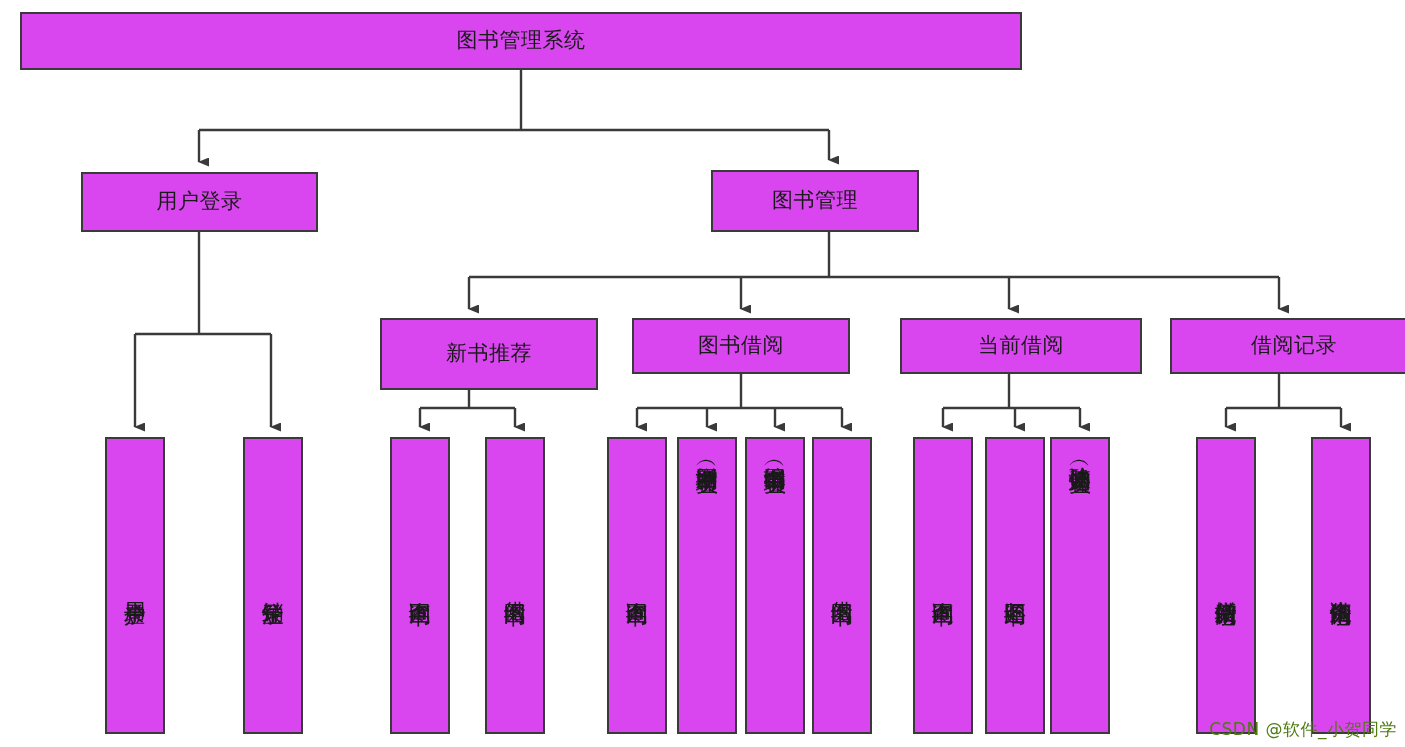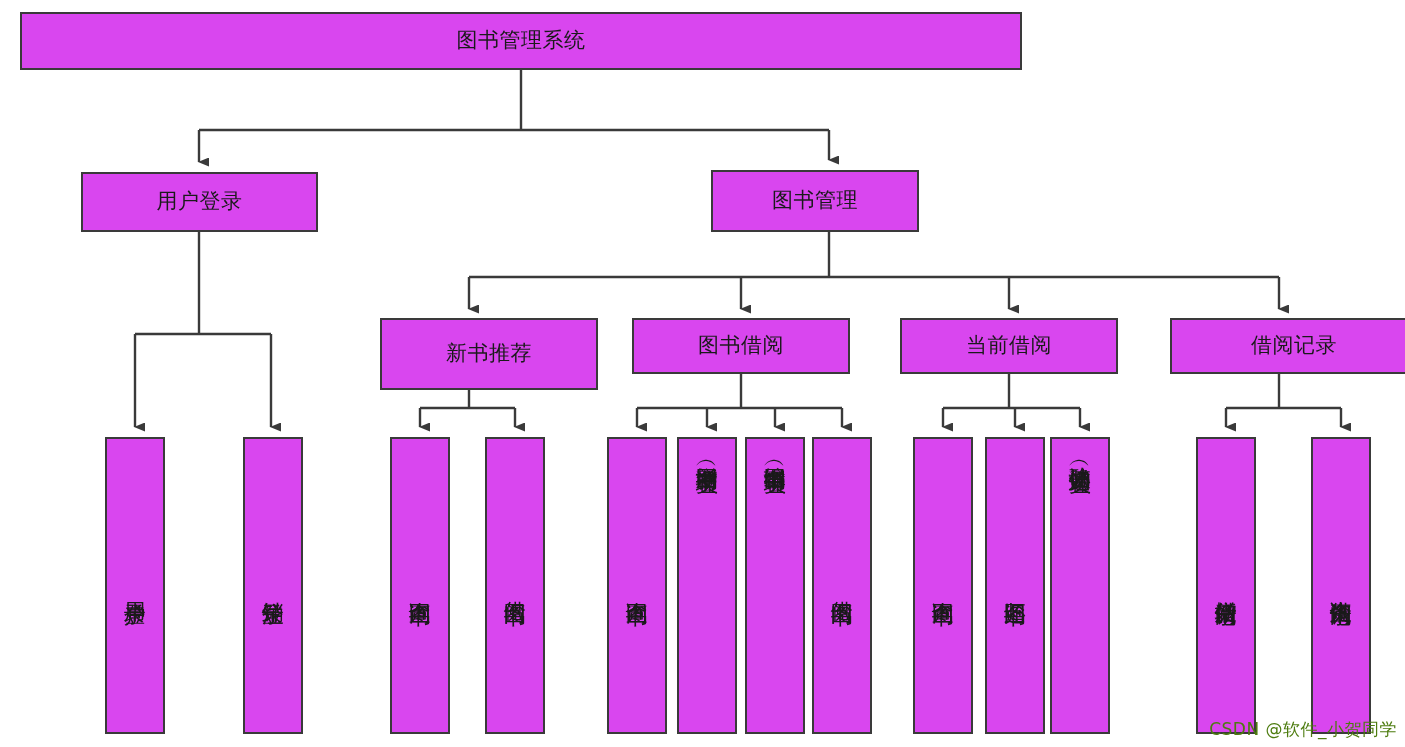--- a/index.html
+++ b/index.html
@@ -135,21 +135,21 @@
   <div class="node" style="left:711px; top:170px; width:208px; height:62px;">
     <span class="node-label">图书管理</span>
   </div>
 
   <div class="node" style="left:380px; top:318px; width:218px; height:72px;">
     <span class="node-label">新书推荐</span>
   </div>
   <div class="node" style="left:632px; top:318px; width:218px; height:56px;">
     <span class="node-label">图书借阅</span>
   </div>
-  <div class="node" style="left:900px; top:318px; width:218px; height:56px;">
+  <div class="node" style="left:900px; top:318px; width:242px; height:56px;">
     <span class="node-label">当前借阅</span>
   </div>
   <div class="node" style="left:1170px; top:318px; width:248px; height:56px;">
     <span class="node-label">借阅记录</span>
   </div>
 
   <div class="node vertical center-text" style="left:105px; top:437px; width:60px; height:297px;">
     <span class="node-label">用户登录</span>
   </div>
   <div class="node vertical center-text" style="left:243px; top:437px; width:60px; height:297px;">

